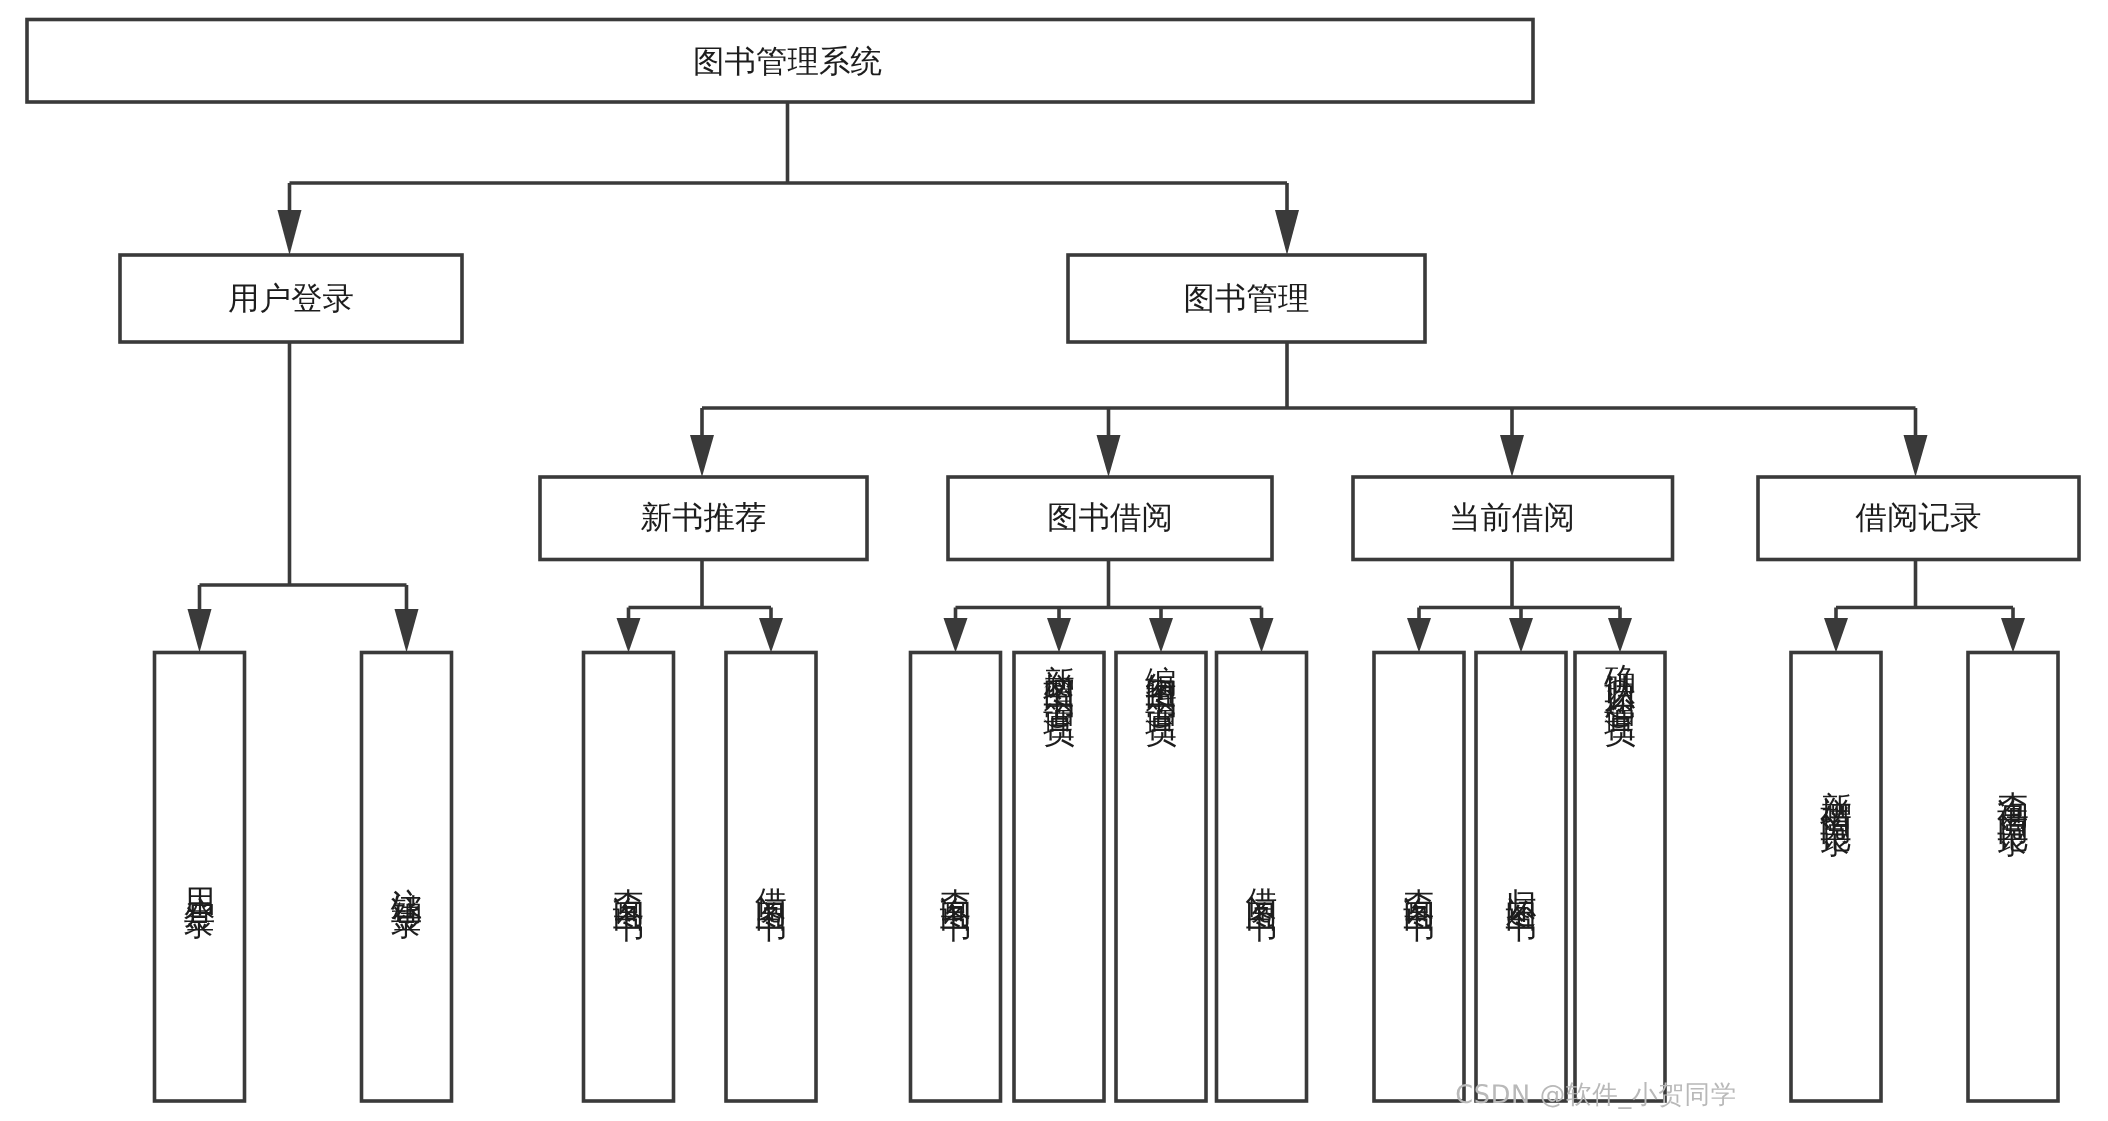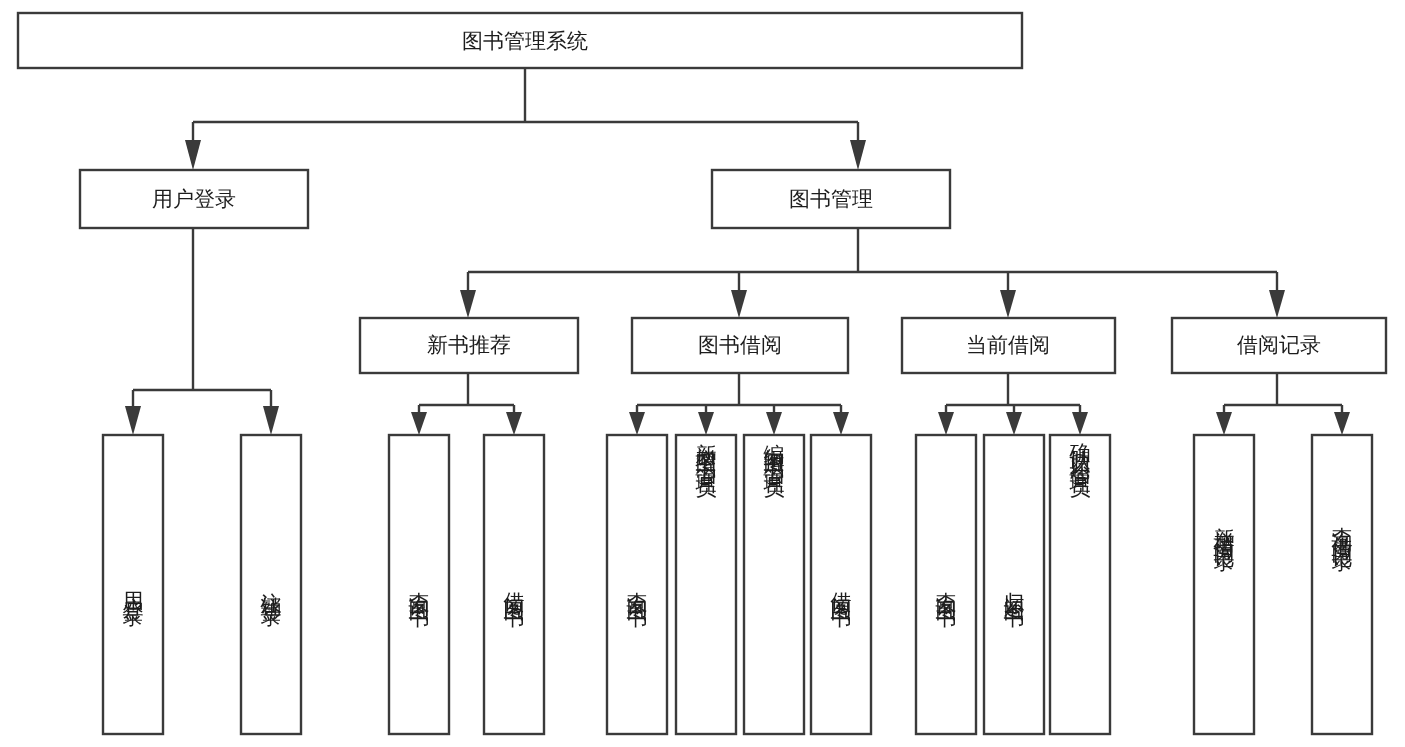--- a/index.html
+++ b/index.html
@@ -231,14 +231,15 @@
       <rect class="node-box" x="1194" y="435" width="60" height="299"></rect>
       <text class="node-label-v" x="1224" y="525">新增借阅记录</text>
     </g>
     <g>
       <rect class="node-box" x="1312" y="435" width="60" height="299"></rect>
       <text class="node-label-v" x="1342" y="525">查询借阅记录</text>
     </g>
 
   </svg>
 
+  <div class="watermark-text">CSDN @软件_小贺同学</div>
 
 </div>
 
 </body></html>

